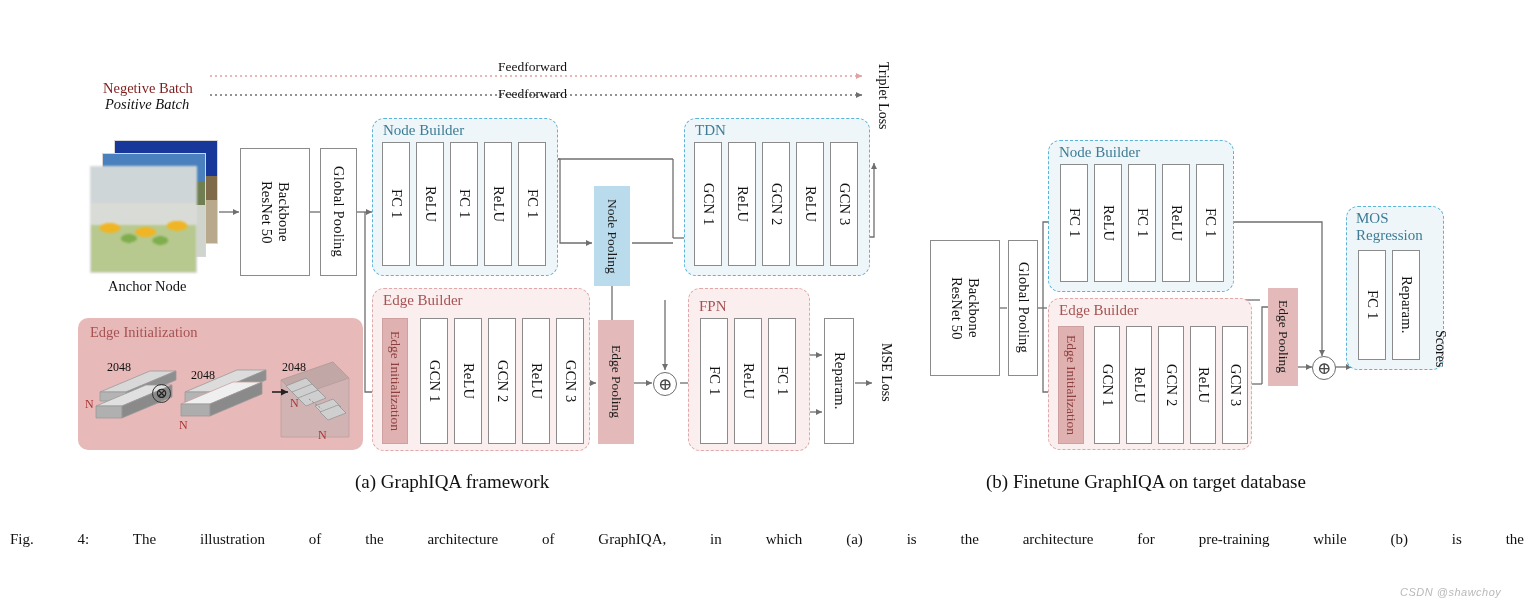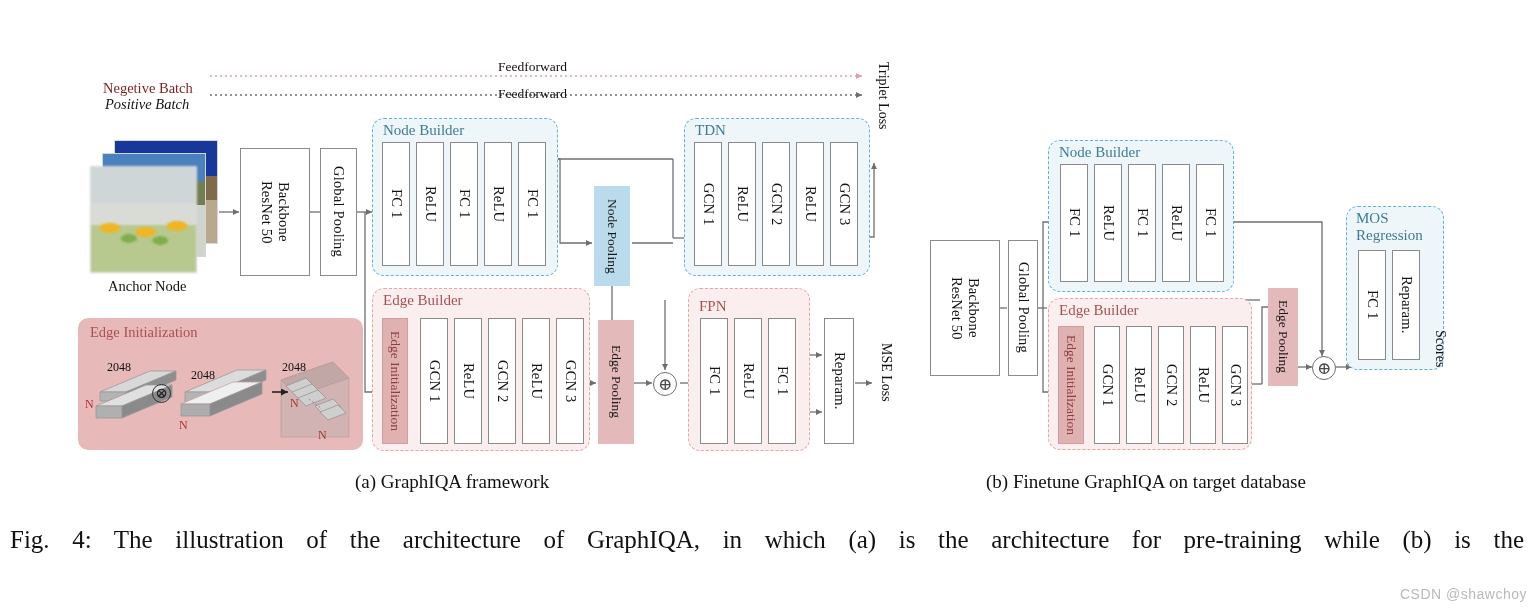--- a/index.html
+++ b/index.html
@@ -42,25 +42,25 @@
 
   svg.wires{position:absolute;left:0;top:0;width:1534px;height:610px;
             overflow:visible;pointer-events:none;}
 
   
   .imgstack{position:absolute;}
   .ph{position:absolute;box-sizing:border-box;}
 
   
   .subcap{position:absolute;font-size:19px;white-space:nowrap;}
-  .caption{position:absolute;font-size:25px;line-height:31px;
+  .caption{position:absolute;font-size:15px;line-height:31px;
            text-align:justify;text-align-last:justify;}
   .caption .last{text-align-last:left;}
-  .wm{position:absolute;font-size:14px;color:#b9b9b9;
-      font-family:"Liberation Sans",sans-serif;letter-spacing:.5px;}
+  .wm{position:absolute;font-size:11px;color:#b9b9b9;
+      font-family:"Liberation Sans",sans-serif;letter-spacing:.5px;font-style:italic;}
 
   .oplus{position:absolute;display:flex;align-items:center;justify-content:center;
          border:1.6px solid #6f6f6f;border-radius:50%;background:#fff;
          font-size:17px;line-height:1;color:#4a4a4a;}
   .otimes{position:absolute;display:flex;align-items:center;justify-content:center;
           border:1.4px solid #333;border-radius:50%;background:transparent;
           font-size:15px;line-height:1;color:#222;}
 </style>
 </head>
 <body>

